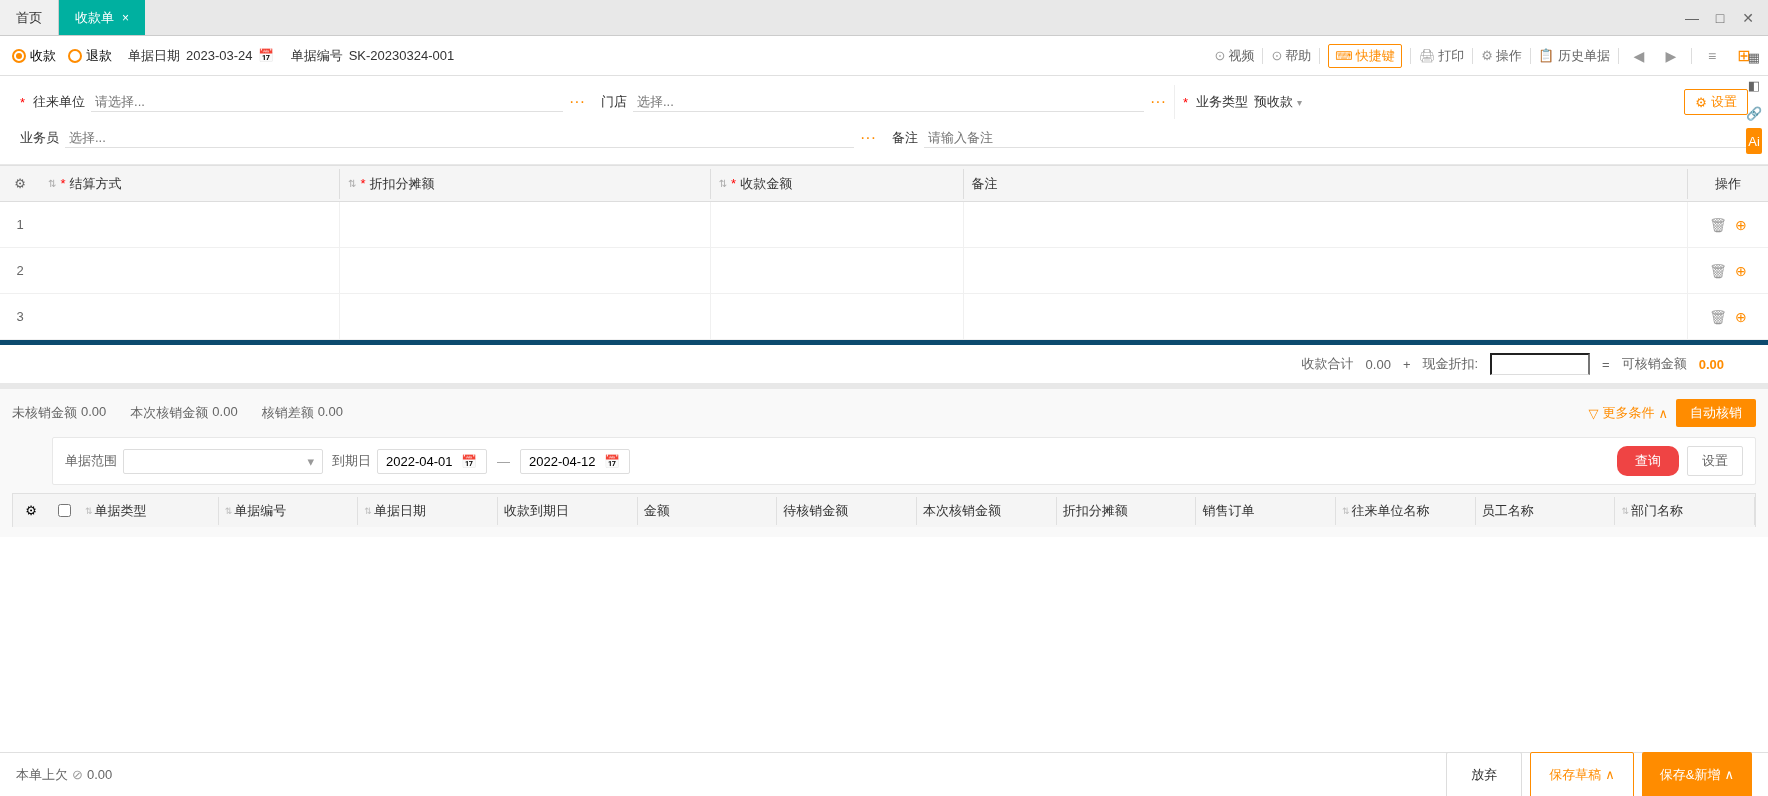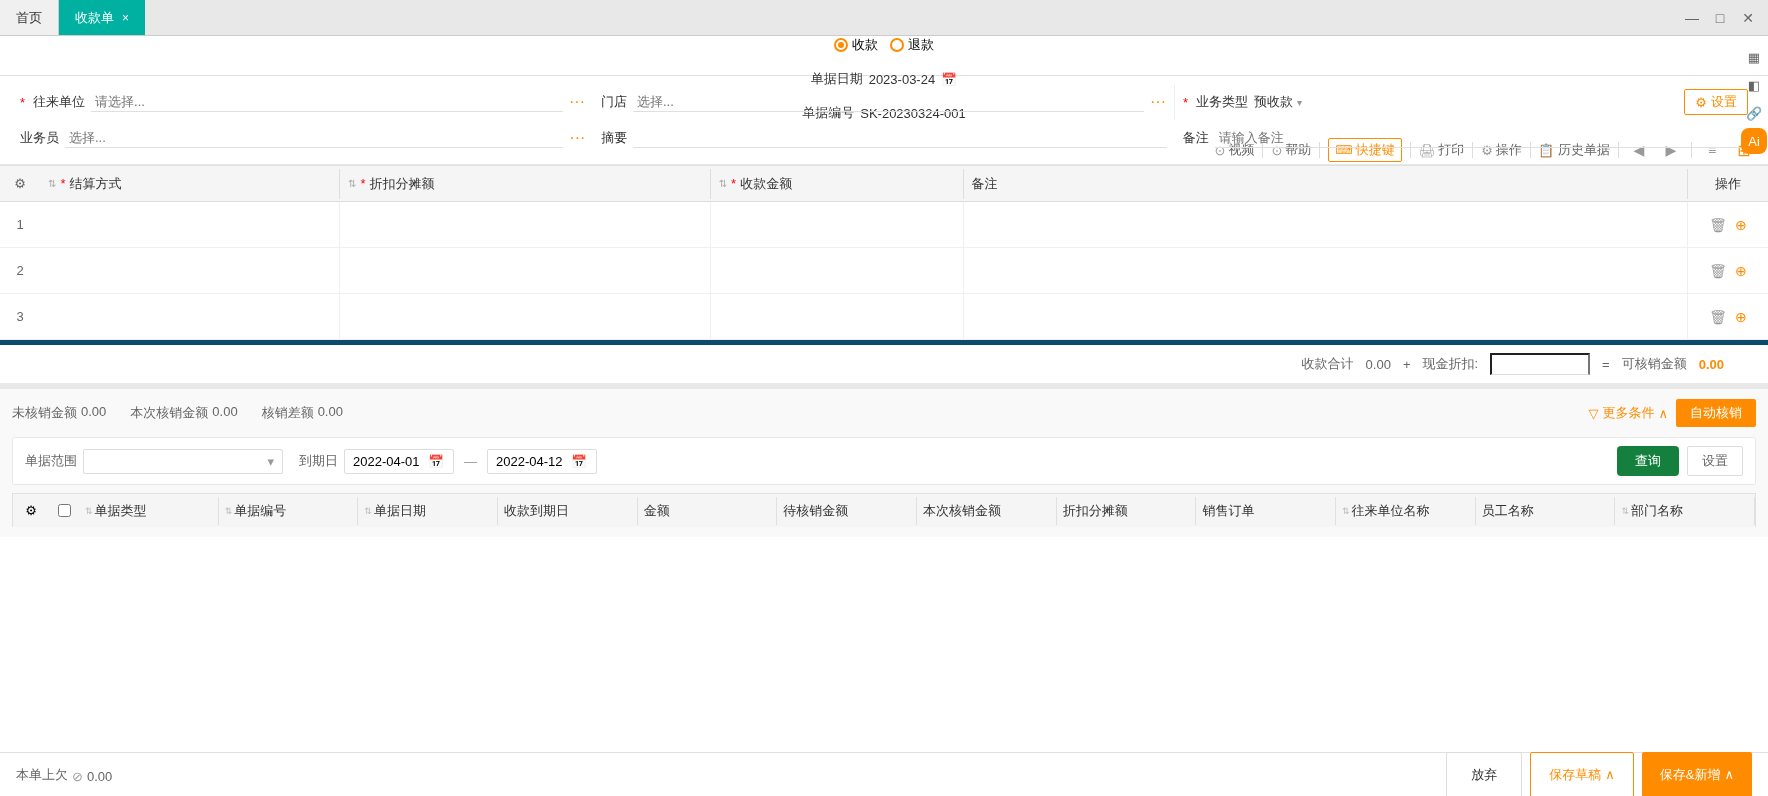--- a/index.html
+++ b/index.html
@@ -18,21 +18,21 @@
       background: #00b0a0; padding: 0 16px; height: 100%; display: flex; align-items: center;
       color: #fff; cursor: pointer; gap: 8px;
     }
     .tab-close { color: #fff; font-size: 12px; cursor: pointer; }
     .window-controls { margin-left: auto; display: flex; align-items: center; gap: 4px; padding-right: 8px; }
     .win-btn { width: 24px; height: 24px; display: flex; align-items: center; justify-content: center; cursor: pointer; color: #666; font-size: 14px; }
 
     
     .toolbar {
       background: #fff; height: 40px; display: flex; align-items: center;
-      padding: 0 12px; gap: 16px; border-bottom: 1px solid #e0e0e0; flex-direction: column;
+      padding: 0 12px; gap: 16px; border-bottom: 1px solid #e0e0e0;
     }
     .radio-group { display: flex; align-items: center; gap: 12px; }
     .radio-item { display: flex; align-items: center; gap: 4px; cursor: pointer; }
     .radio-circle { width: 14px; height: 14px; border-radius: 50%; border: 2px solid #ff8c00; display: flex; align-items: center; justify-content: center; }
     .radio-circle.active::after { content: ''; width: 6px; height: 6px; border-radius: 50%; background: #ff8c00; display: block; }
     .toolbar-field { display: flex; align-items: center; gap: 6px; }
     .toolbar-label { color: #333; }
     .toolbar-value { color: #333; font-weight: normal; }
     .toolbar-right { margin-left: auto; display: flex; align-items: center; gap: 8px; }
     .toolbar-btn { display: flex; align-items: center; gap: 3px; color: #666; cursor: pointer; font-size: 12px; }
@@ -85,55 +85,55 @@
     .recon-title { display: flex; align-items: center; gap: 12px; margin-bottom: 8px; }
     .recon-title-text { font-size: 14px; font-weight: bold; color: #333; }
     .recon-tab { color: #ff8c00; cursor: pointer; font-size: 12px; }
     .recon-stats { display: flex; gap: 24px; align-items: center; }
     .stat-item { display: flex; gap: 4px; color: #666; }
     .recon-filter { margin-left: auto; display: flex; align-items: center; gap: 8px; }
     .filter-btn { color: #ff8c00; cursor: pointer; display: flex; align-items: center; gap: 4px; }
     .auto-btn { background: #ff8c00; color: #fff; border: none; padding: 5px 14px; border-radius: 2px; cursor: pointer; }
 
     
-    .filter-row { display: flex; align-items: center; gap: 16px; padding: 8px 0; background: #fff; border: 1px solid #e8e8e8; border-radius: 2px; padding: 8px 12px; margin-bottom: 8px; }
+    .filter-row { display: flex; align-items: center; gap: 9px; padding: 8px 0; background: #fff; border: 1px solid #e8e8e8; border-radius: 2px; padding: 8px 12px; margin-bottom: 8px; margin-left: 40px; }
     .filter-field { display: flex; align-items: center; gap: 6px; }
     .filter-label { color: #666; white-space: nowrap; }
     .filter-select { border: 1px solid #ddd; padding: 4px 8px; border-radius: 2px; display: flex; align-items: center; gap: 6px; width: 200px; }
     .filter-date { border: 1px solid #ddd; padding: 4px 8px; border-radius: 2px; width: 110px; display: flex; align-items: center; justify-content: space-between; }
-    .query-btn { background: #15803d; color: #fff; border: none; padding: 5px 18px; border-radius: 4px; cursor: pointer; margin-left: auto; }
+    .query-btn { background: #ef4444; color: #fff; border: none; padding: 5px 18px; border-radius: 10px; cursor: pointer; margin-left: auto; }
     .setting-btn2 { border: 1px solid #ddd; color: #666; background: #fff; padding: 5px 14px; border-radius: 2px; cursor: pointer; }
 
     
     .recon-table-header { display: flex; align-items: center; background: #f5f5f5; border: 1px solid #e0e0e0; border-bottom: none; min-height: 34px; }
     .rth-gear { width: 36px; display: flex; align-items: center; justify-content: center; }
     .rth-check { width: 30px; display: flex; align-items: center; justify-content: center; }
     .rth-cell { flex: 1; padding: 5px 6px; color: #333; border-right: 1px solid #e0e0e0; display: flex; align-items: center; gap: 2px; font-size: 12px; }
     .rth-sort { color: #bbb; font-size: 9px; }
 
     
     .bottom-bar {
       position: fixed; bottom: 0; left: 0; right: 0; height: 44px;
       background: #fff; border-top: 1px solid #e0e0e0;
       display: flex; align-items: center; padding: 0 16px; gap: 12px;
     }
-    .bottom-info { color: #666; display: flex; align-items: flex-end; gap: 4px; }
+    .bottom-info { color: #666; display: flex; align-items: center; gap: 4px; }
     .bottom-actions { margin-left: auto; display: flex; gap: 8px; }
     .btn-abandon { border: 1px solid #ddd; background: #fff; color: #333; padding: 7px 24px; border-radius: 2px; cursor: pointer; }
     .btn-save-draft { border: 1px solid #ff8c00; background: #fff; color: #ff8c00; padding: 7px 18px; border-radius: 2px; cursor: pointer; display: flex; align-items: center; gap: 4px; }
     .btn-save-new { background: #ff8c00; color: #fff; border: none; padding: 14px 18px; border-radius: 2px; cursor: pointer; display: flex; align-items: center; gap: 4px; }
 
     
     .right-sidebar {
       position: fixed; right: 0; top: 36px; width: 28px;
       display: flex; flex-direction: column; align-items: center;
       gap: 2px; padding-top: 8px; background: transparent; z-index: 10;
     }
     .sidebar-icon { width: 26px; height: 26px; display: flex; align-items: center; justify-content: center; color: #666; cursor: pointer; font-size: 13px; }
-    .sidebar-icon-orange { width: 26px; height: 26px; display: flex; align-items: center; justify-content: center; background: #ff8c00; color: #fff; cursor: pointer; font-size: 13px; border-radius: 8px; }
+    .sidebar-icon-orange { width: 16px; height: 26px; display: flex; align-items: center; justify-content: center; background: #ff8c00; color: #fff; cursor: pointer; font-size: 13px; border-radius: 2px; }
 
     .info-icon { display: inline-flex; align-items: center; justify-content: center; width: 14px; height: 14px; border-radius: 50%; border: 1px solid #999; color: #999; font-size: 10px; cursor: pointer; }
 
     .content-wrapper { height: calc(796px - 36px - 44px); overflow-y: auto; background: #fff; }
   </style>
 </head>
 <body>
 
 <div class="tab-bar">
   <div class="tab-home">
@@ -237,24 +237,20 @@
             <span>设置</span>
           </div>
         </div>
       </div>
     </div>
     <div class="form-row">
       <div class="form-field" style="flex:2;">
         <span class="form-field-label">业务员</span>
         <input class="form-input" placeholder="选择..." style="">
         <span class="dots-btn">···</span>
-      </div>
-      <div class="form-field" style="flex:2;">
-        <span class="form-field-label">摘要</span>
-        <input class="form-input" style="">
       </div>
       <div class="form-field" style="flex:2;">
         <span class="form-field-label">备注</span>
         <input class="form-input" placeholder="请输入备注" style="">
       </div>
     </div>
   </div>
 
   <div class="table-section">
     <div class="table-header">

